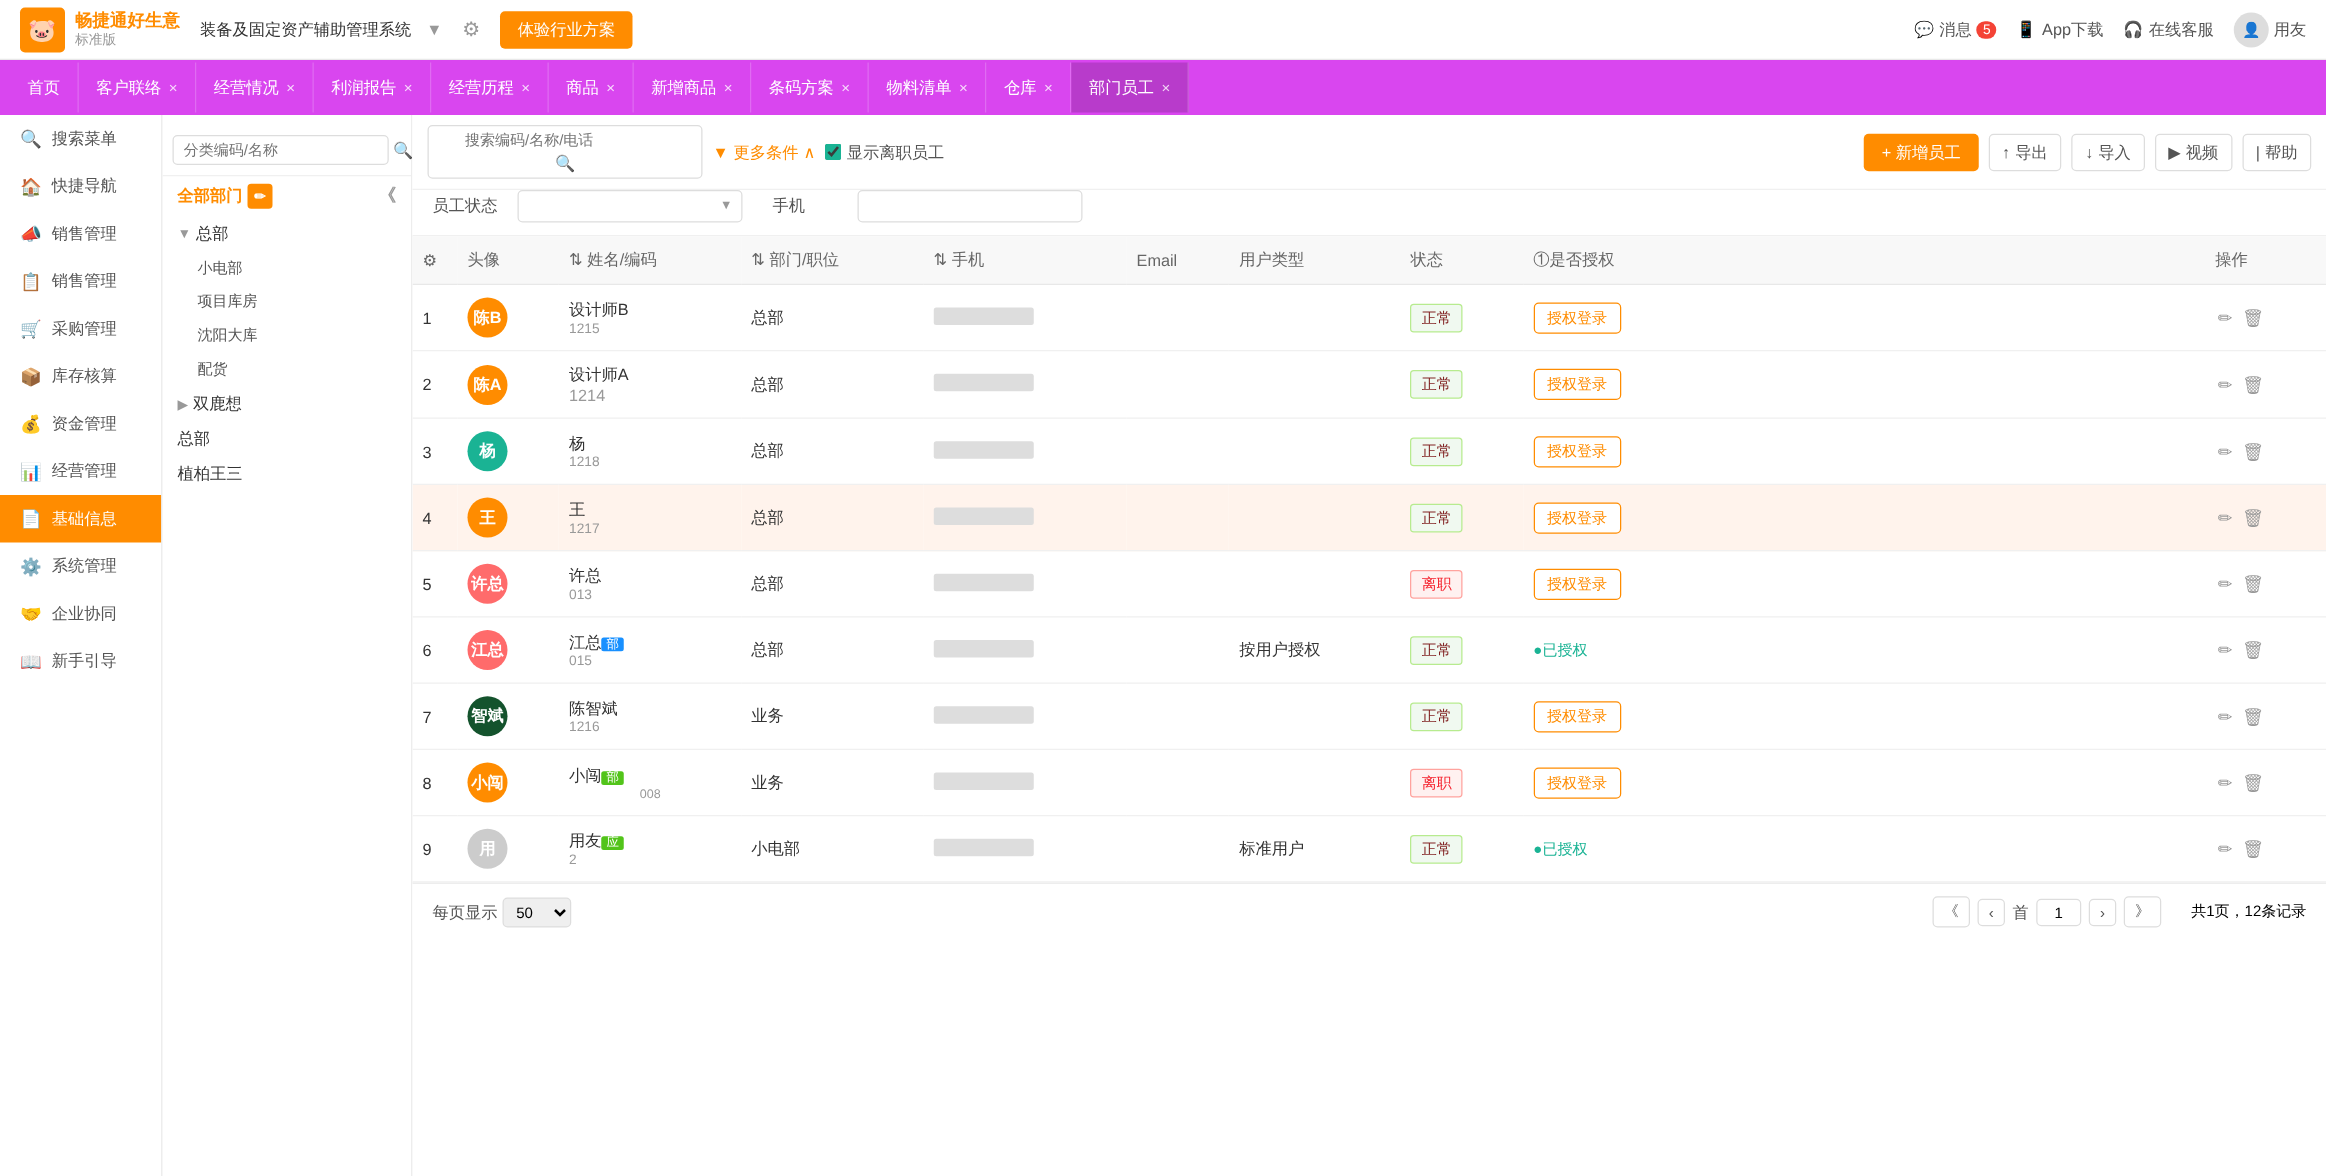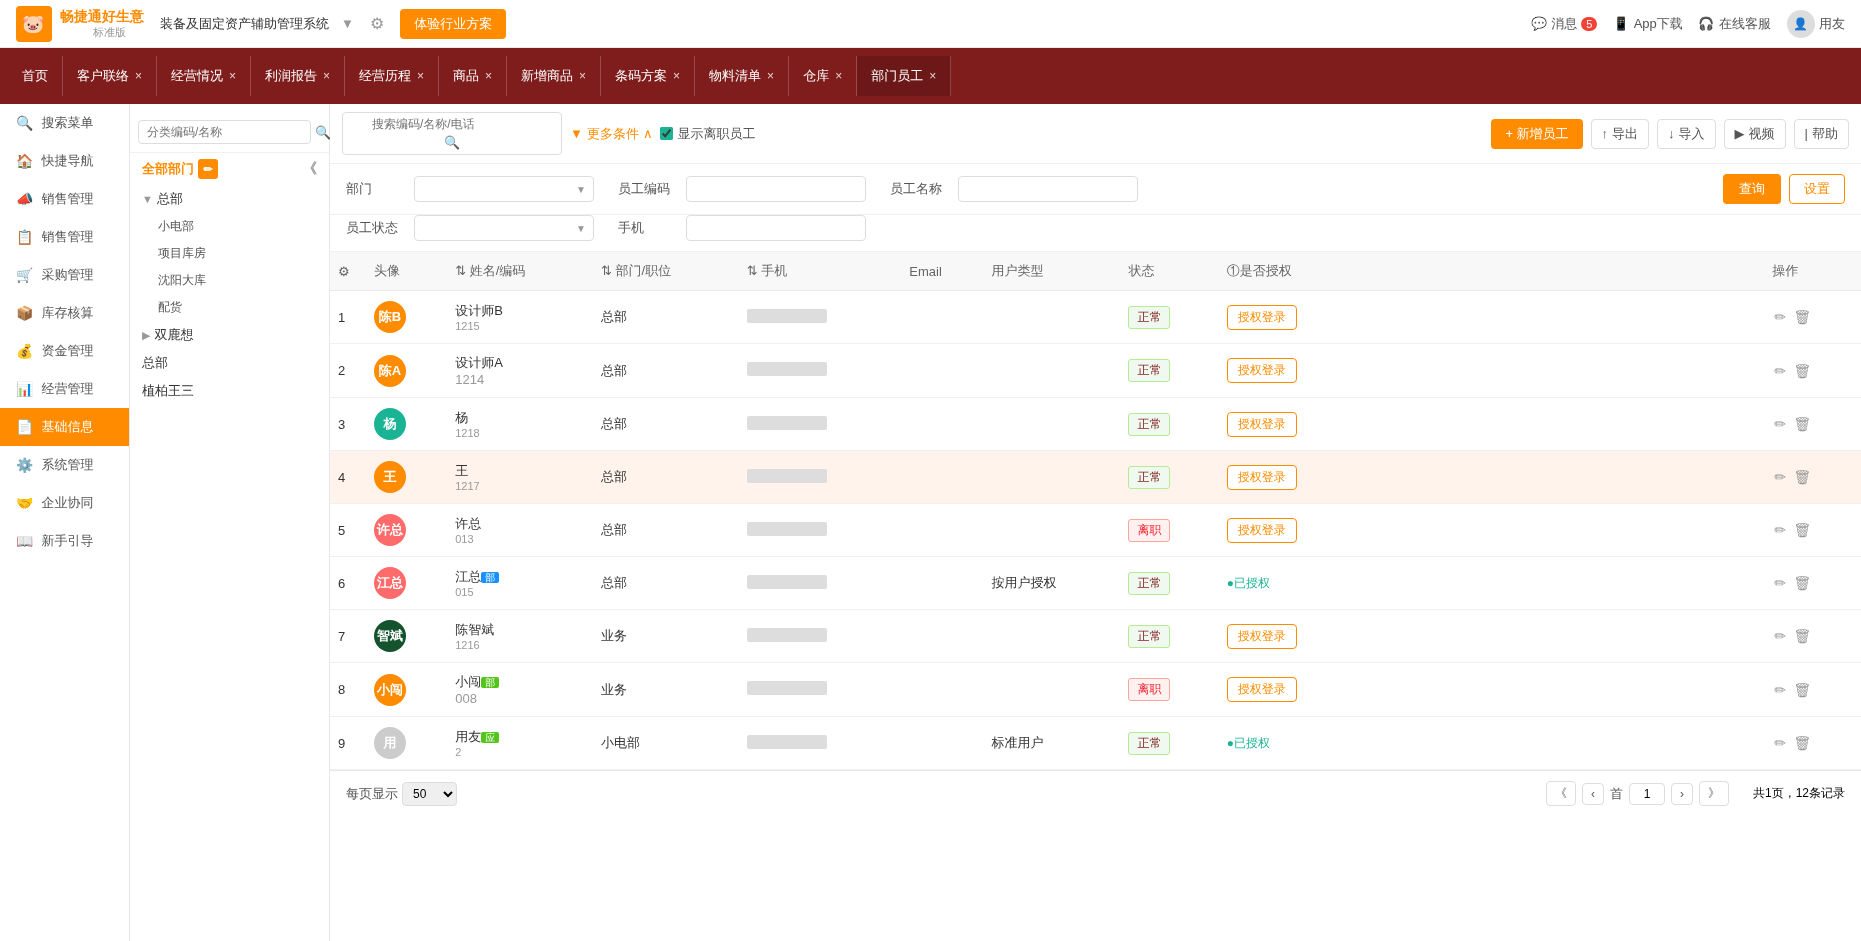--- a/index.html
+++ b/index.html
@@ -5,32 +5,32 @@
     * { box-sizing: border-box; margin: 0; padding: 0; font-family: 'Microsoft YaHei', Arial, sans-serif; font-size: 13px; }
     body { background: #f5f5f5; color: #333; }
 
     
     .top-bar { display: flex; align-items: center; justify-content: space-between; background: #fff; height: 48px; padding: 0 16px; border-bottom: 1px solid #e8e8e8; }
     .top-bar-left { display: flex; align-items: center; gap: 8px; }
     .logo-area { display: flex; align-items: center; gap: 8px; }
     .logo-icon { width: 36px; height: 36px; background: #ff8c00; border-radius: 4px; display: flex; align-items: center; justify-content: center; color: #fff; font-size: 18px; }
     .logo-text { font-size: 13px; color: #333; line-height: 1.3; }
     .logo-text .main { font-weight: bold; font-size: 14px; color: #ff8c00; }
-    .logo-text .sub { font-size: 11px; color: #999; margin-left: 33px; }
+    .logo-text .sub { font-size: 11px; color: #999; }
     .system-name { color: #333; font-size: 13px; margin-left: 8px; }
     .arrow-down { color: #999; margin-left: 4px; }
     .gear-btn { color: #999; cursor: pointer; font-size: 16px; margin-left: 8px; }
     .trial-btn { background: #ff8c00; color: #fff; border: none; border-radius: 4px; padding: 6px 14px; cursor: pointer; font-size: 13px; margin-left: 8px; }
     .top-bar-right { display: flex; align-items: center; gap: 16px; color: #555; font-size: 13px; }
     .top-right-item { display: flex; align-items: center; gap: 4px; cursor: pointer; }
     .badge { background: #f44336; color: #fff; border-radius: 10px; padding: 1px 5px; font-size: 11px; }
     .avatar { width: 28px; height: 28px; border-radius: 50%; background: #ddd; display: flex; align-items: center; justify-content: center; color: #999; font-size: 12px; }
 
     
-    .nav-tabs { background: #7f1d1d; display: flex; align-items: center; height: 56px; padding: 0 8px; overflow-x: auto; }
+    .nav-tabs { background: #d946ef; display: flex; align-items: center; height: 44px; padding: 0 8px; overflow-x: auto; }
     .nav-tab { color: #fff; padding: 0 14px; height: 40px; display: flex; align-items: center; cursor: pointer; white-space: nowrap; font-size: 13px; border-right: 1px solid rgba(255,255,255,0.2); }
     .nav-tab.active { background: rgba(0,0,0,0.15); }
     .nav-tab .close { margin-left: 6px; font-size: 12px; opacity: 0.8; }
 
     
     .main-layout { display: flex; height: calc(100vh - 88px); }
 
     
     .sidebar { width: 130px; background: #fff; border-right: 1px solid #e8e8e8; overflow-y: auto; flex-shrink: 0; }
     .sidebar-item { display: flex; align-items: center; gap: 8px; padding: 10px 16px; cursor: pointer; color: #555; font-size: 13px; }
@@ -287,42 +287,20 @@
               <span>▶</span>
               <span>视频</span>
             </button>
             <button class="btn-action">
               <span>|</span>
               <span>帮助</span>
             </button>
           </div>
         </div>
 
-        <div class="filter-row">
-          <div class="filter-group">
-            <span class="filter-label">部门</span>
-            <div class="select-wrap">
-              <select class="filter-select">
-                <option></option>
-              </select>
-            </div>
-          </div>
-          <div class="filter-group">
-            <span class="filter-label">员工编码</span>
-            <input class="filter-input" type="text" style="">
-          </div>
-          <div class="filter-group">
-            <span class="filter-label">员工名称</span>
-            <input class="filter-input" type="text" style="">
-          </div>
-          <div class="filter-actions">
-            <button class="btn-query">查询</button>
-            <button class="btn-set">设置</button>
-          </div>
-        </div>
         <div class="filter-row" style="border-top: none; padding-top: 0;">
           <div class="filter-group">
             <span class="filter-label">员工状态</span>
             <div class="select-wrap">
               <select class="filter-select">
                 <option></option>
               </select>
             </div>
           </div>
           <div class="filter-group">
@@ -498,21 +476,21 @@
           <button class="op-btn">🗑</button>
         </td>
       </tr>
                 <tr>
         <td>8</td>
         <td>
           <div class="avatar-circle" style="background: #ff8c00;">小闯</div>
         </td>
         <td>
           <div>小闯<span class="tag-badge">部</span></div>
-          <div style="color:#999;font-size:13px;">008</div>
+          <div style="color:#999;font-size:10px;text-align:center;">008</div>
         </td>
         <td>业务</td>
         <td><span class="blurred"></span></td>
         <td></td>
         <td></td>
         <td><span class="status-badge status-resign">离职</span></td>
         <td><button class="btn-auth">授权登录</button></td>
         <td></td>
         <td>
           <button class="op-btn">✏</button>

